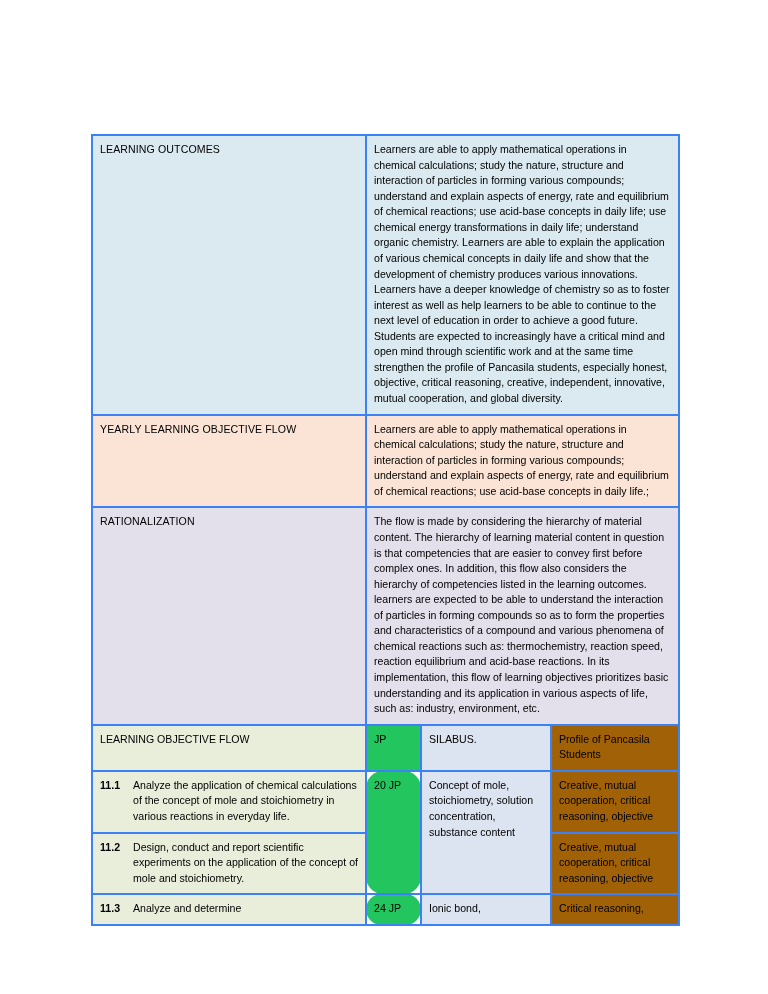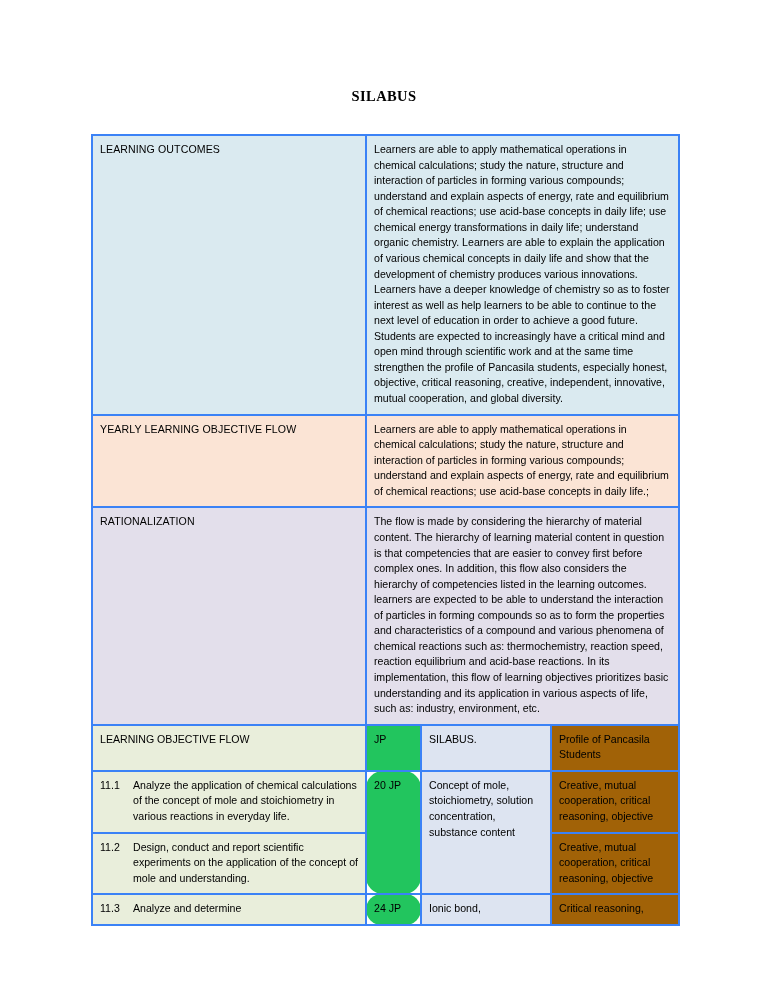--- a/index.html
+++ b/index.html
@@ -91,20 +91,21 @@
   }
 
   
   .obj {
     display: flex;
     gap: 9px;
   }
   .obj-num {
     flex: 0 0 auto;
     min-width: 24px;
+    font-weight: bold;
   }
   .obj-txt {
     flex: 1 1 auto;
   }
 
   .jp-cell {
     text-align: left;
     padding-left: 9px;
     border-radius: 17px;
   }
@@ -119,21 +120,20 @@
     padding-bottom: 0;
     height: 20px;
     overflow: hidden;
   }
 </style>
 </head>
 <body>
 
 <div class="page">
 
-  <div class="doc-title">SILABUS</div>
 
   <div class="table-wrap">
     <table class="silabus">
       <colgroup>
         <col class="col-lof">
         <col class="col-jp">
         <col class="col-kw">
         <col class="col-prof">
       </colgroup>
       <tbody>
@@ -169,21 +169,21 @@
           </td>
           <td class="c-pink jp-cell" rowspan="2">20 JP</td>
           <td class="c-blue" rowspan="2">Concept of mole, stoichiometry, solution concentration, substance content</td>
           <td class="c-tan">Creative, mutual cooperation, critical reasoning, objective</td>
         </tr>
 
         <tr>
           <td class="c-green">
             <div class="obj">
               <span class="obj-num">11.2</span>
-              <span class="obj-txt">Design, conduct and report scientific experiments on the application of the concept of mole and understanding.</span>
+              <span class="obj-txt">Design, conduct and report scientific experiments on the application of the concept of mole and stoichiometry.</span>
             </div>
           </td>
           <td class="c-tan">Creative, mutual cooperation, critical reasoning, objective</td>
         </tr>
 
         <tr class="clip-row">
           <td class="c-green">
             <div class="obj">
               <span class="obj-num">11.3</span>
               <span class="obj-txt">Analyze and determine</span>

